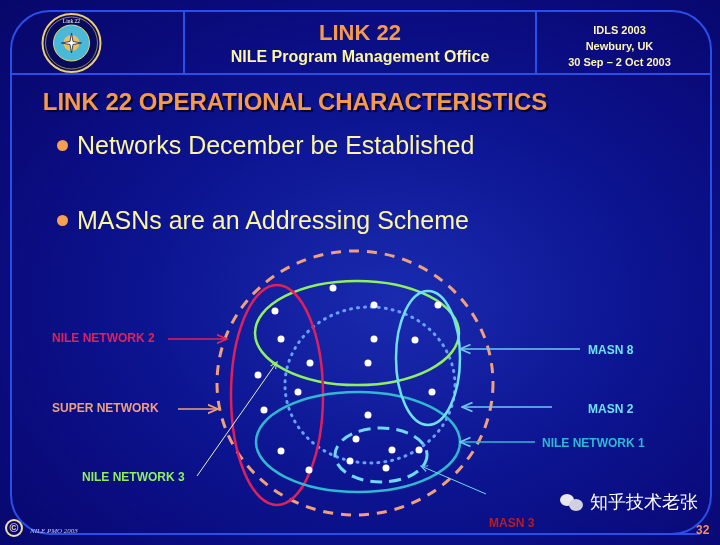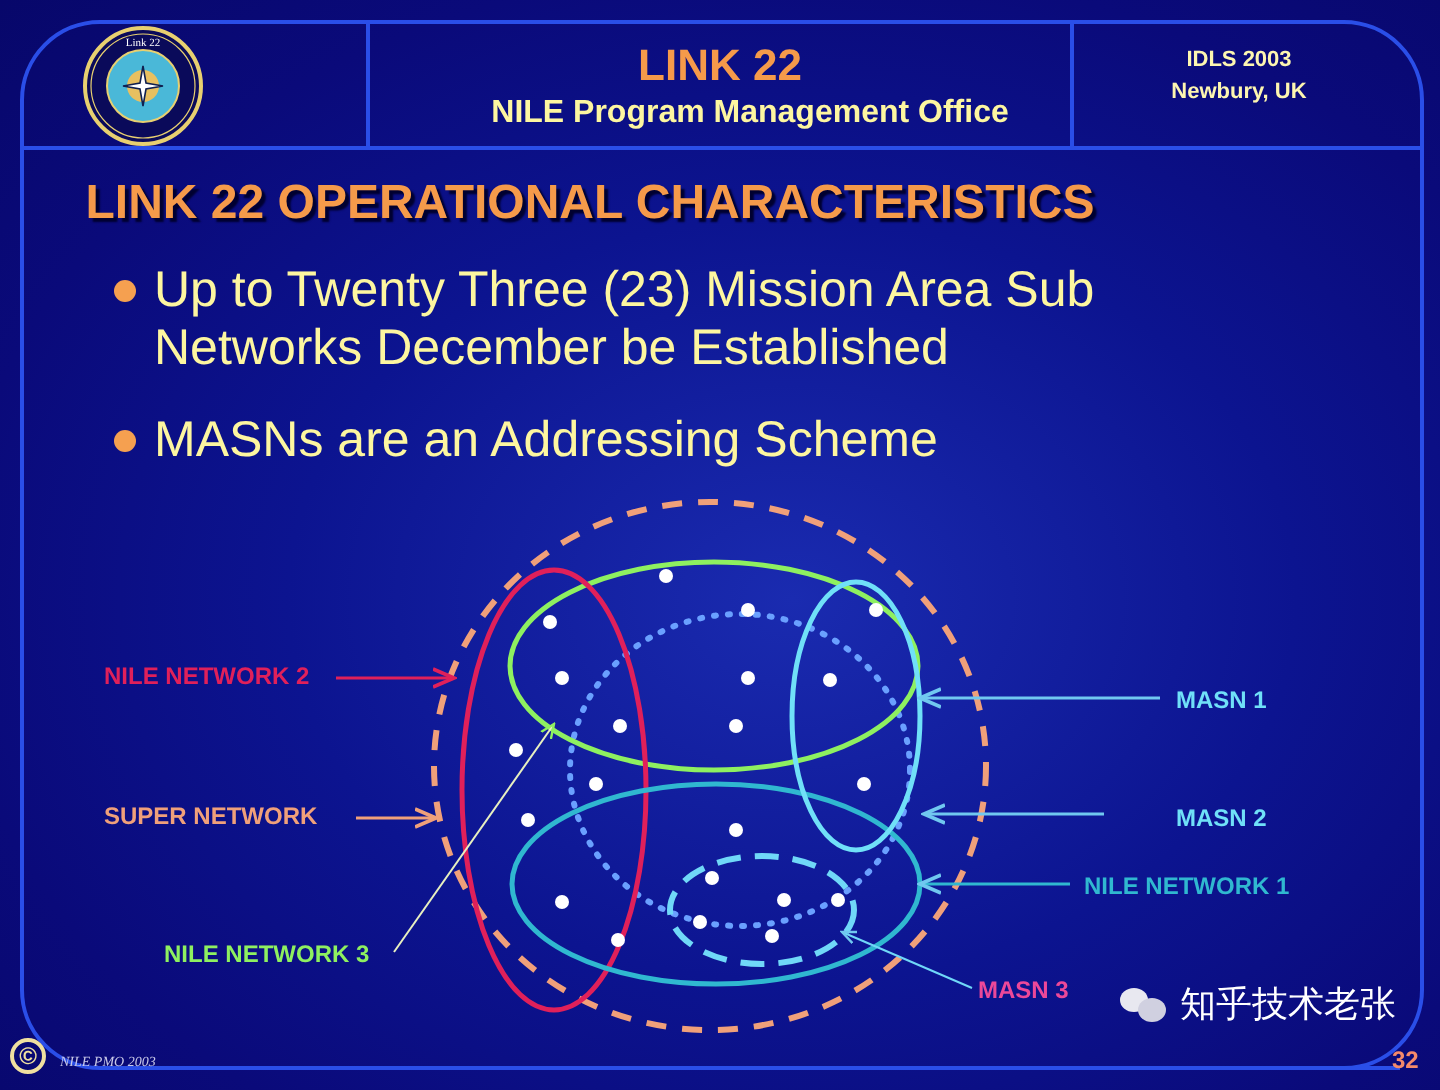--- a/index.html
+++ b/index.html
@@ -20,21 +20,21 @@
     .divider-v2 { position: absolute; left: 535px; top: 12px; width: 2px; height: 62px; background: #2a4ee8; }
     .footer-line { position: absolute; left: 60px; top: 533px; width: 640px; height: 2px; background: #2a4ee8; }
 
     .logo { position: absolute; left: 40px; top: 13px; width: 63px; height: 60px; }
     .h-title {
       position: absolute; left: 185px; top: 20px; width: 350px; text-align: center;
       color: #f59a4a; font-weight: bold; font-size: 22px;
     }
     .h-sub {
       position: absolute; left: 185px; top: 48px; width: 350px; text-align: center;
-      color: #fdf6a0; font-weight: bold; font-size: 16px; margin-left: 15px;
+      color: #fdf6a0; font-weight: bold; font-size: 16px;
     }
     .h-right {
       position: absolute; left: 537px; top: 22px; width: 165px; text-align: center;
       color: #fdf6b0; font-weight: bold; font-size: 11px; line-height: 16px;
     }
     .slide-title {
       position: absolute; left: 0; top: 88px; width: 590px; text-align: center;
       color: #f59a4a; font-weight: bold; font-size: 24px;
       text-shadow: 2px 2px 1px #000030;
     }
@@ -80,27 +80,27 @@
   <circle cx="31.5" cy="30" r="8" fill="#e8c060"></circle>
   <path d="M31.5 20 L33 28.5 L41.5 30 L33 31.5 L31.5 40 L30 31.5 L21.5 30 L30 28.5 Z" fill="#ffffff" stroke="#102050" stroke-width="0.8"></path>
   <text x="31.5" y="10" text-anchor="middle" font-size="5.5" fill="#ffffff" font-family="Liberation Serif, serif">Link 22</text>
 </svg>
 
 <div class="h-title">LINK 22</div>
 <div class="h-sub">NILE Program Management Office</div>
 <div class="h-right">
   <div>IDLS 2003</div>
   <div>Newbury, UK</div>
+  <div>30 Sep – 2 Oct 2003</div>
 </div>
 
 <div class="slide-title">LINK 22 OPERATIONAL CHARACTERISTICS</div>
 
 <div class="bullet b1">
   <span class="dot"></span>
-  <span class="txt">Up to Twenty Three (23) Mission Area Sub</span>
   <span class="txt">Networks December be Established</span>
 </div>
 <div class="bullet b2">
   <span class="dot"></span>
   <span class="txt">MASNs are an Addressing Scheme</span>
 </div>
 
 <svg class="diagram" viewBox="0 0 720 545">
   <defs>
     <marker id="arrR" markerWidth="8" markerHeight="8" refX="7" refY="4" orient="auto">
@@ -160,24 +160,24 @@
   <line x1="197" y1="476" x2="277" y2="362" stroke="#e8f0c0" stroke-width="1" marker-end="url(#arrG)"></line>
   <line x1="580" y1="349" x2="460" y2="349" stroke="#70c8f0" stroke-width="1.5" marker-end="url(#arrB)"></line>
   <line x1="552" y1="407" x2="462" y2="407" stroke="#70c8f0" stroke-width="1.5" marker-end="url(#arrB)"></line>
   <line x1="535" y1="442" x2="460" y2="442" stroke="#30b8d0" stroke-width="1.5" marker-end="url(#arrB)"></line>
   <line x1="486" y1="494" x2="421" y2="466" stroke="#70d8f8" stroke-width="1" marker-end="url(#arrB)"></line>
 </svg>
 
 <div class="lbl" style="left:52px; top:331px; color:#e0205a;">NILE NETWORK 2</div>
 <div class="lbl" style="left:52px; top:401px; color:#f0a07a;">SUPER NETWORK</div>
 <div class="lbl" style="left:82px; top:470px; color:#8ef060;">NILE NETWORK 3</div>
-<div class="lbl" style="left:588px; top:343px; color:#70e0f8;">MASN 1</div>
+<div class="lbl" style="left:588px; top:343px; color:#70e0f8;">MASN 8</div>
 <div class="lbl" style="left:560px; top:402px; color:#70e0f8;padding-left:28px;">MASN 2</div>
 <div class="lbl" style="left:542px; top:436px; color:#30b8d0;">NILE NETWORK 1</div>
-<div class="lbl" style="left:489px; top:488px; color:#ec4899;">MASN 3</div>
+<div class="lbl" style="left:489px; top:516px; color:#b91c1c;">MASN 3</div>
 
 <div class="copyright">©</div>
 <div class="pmo">NILE PMO 2003</div>
 <div class="watermark">
   <div class="wm-icon">
     <span style="left:0; top:2px; width:14px; height:12px;"></span>
     <span style="left:9px; top:7px; width:14px; height:12px; background:#d0d0e0;"></span>
   </div>
   <span>知乎技术老张</span>
 </div>

